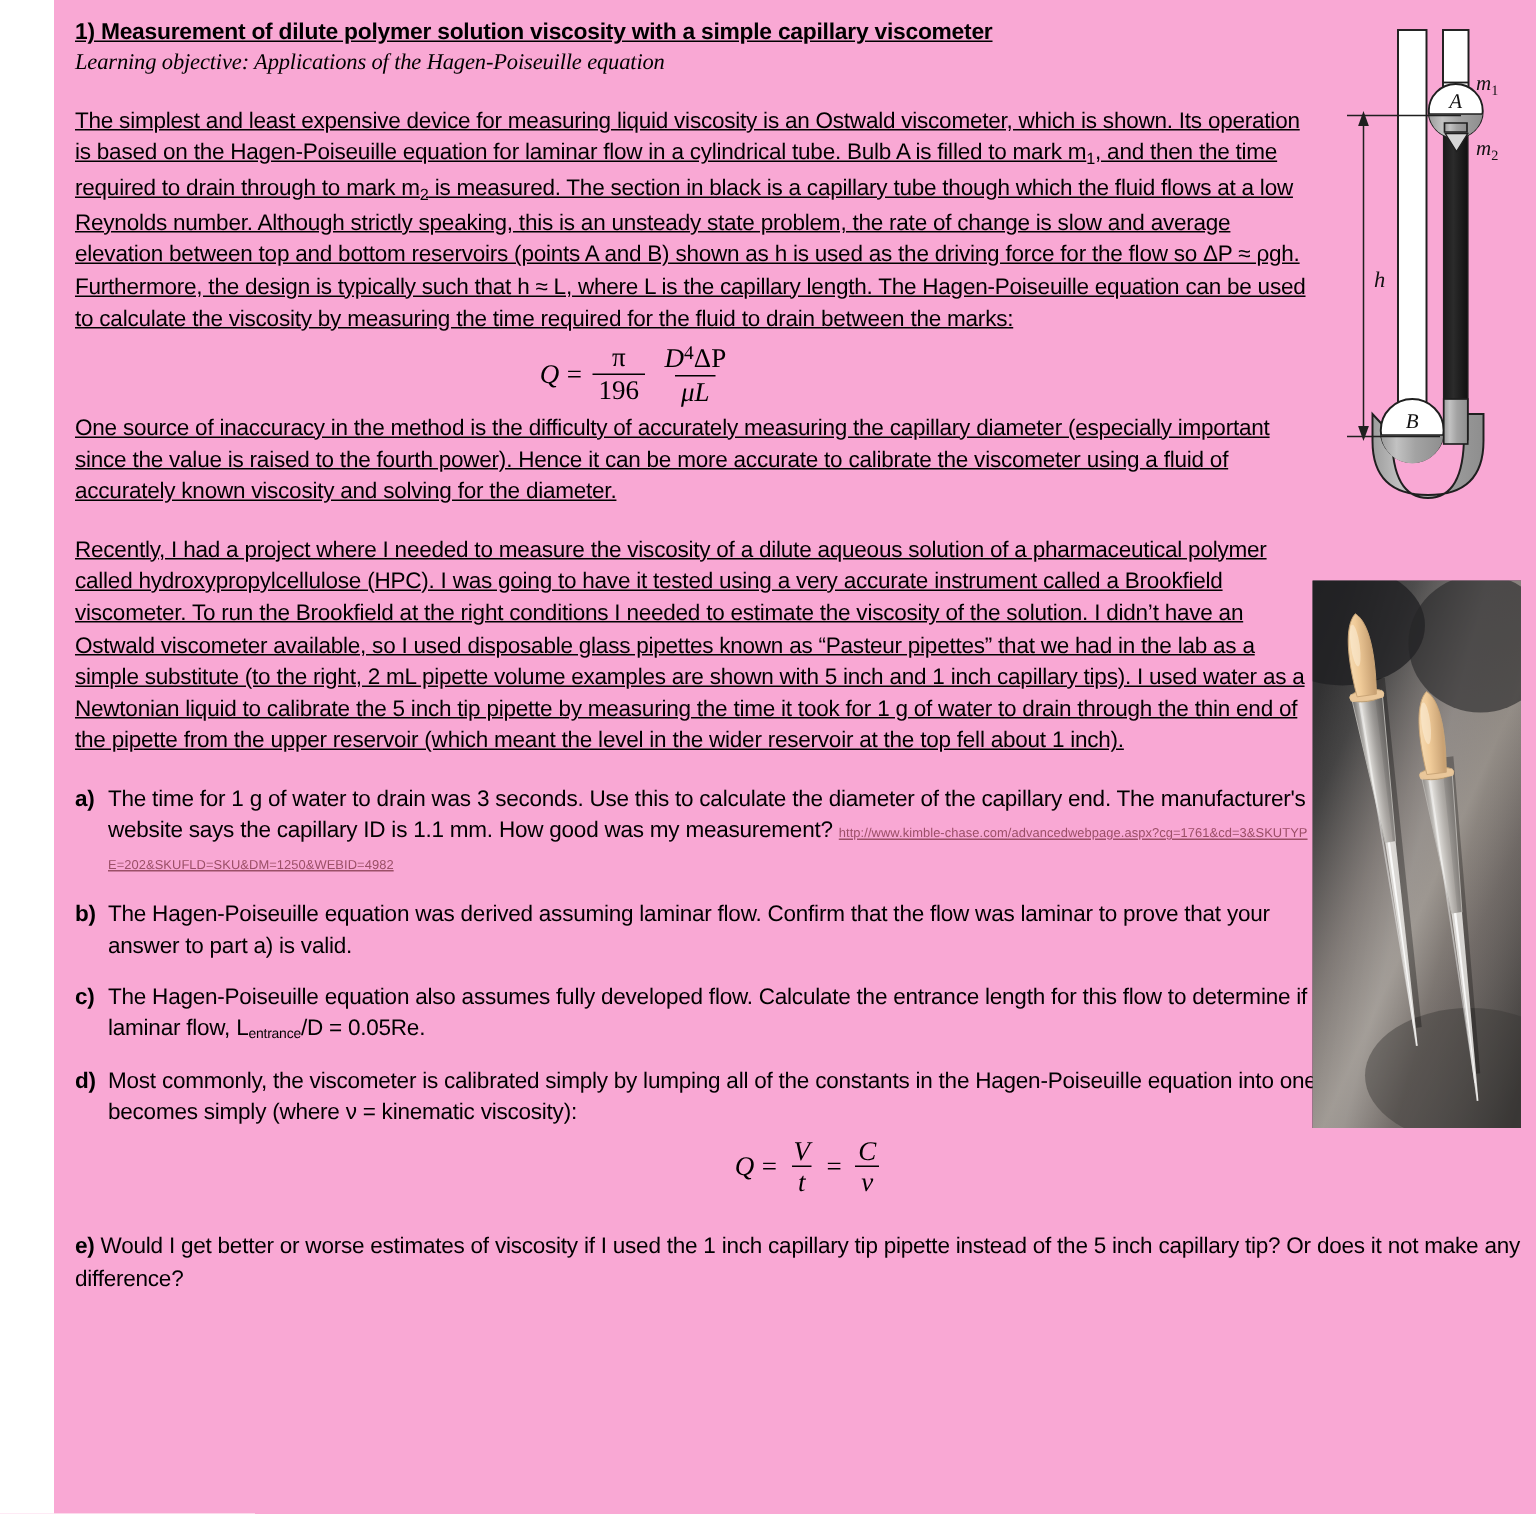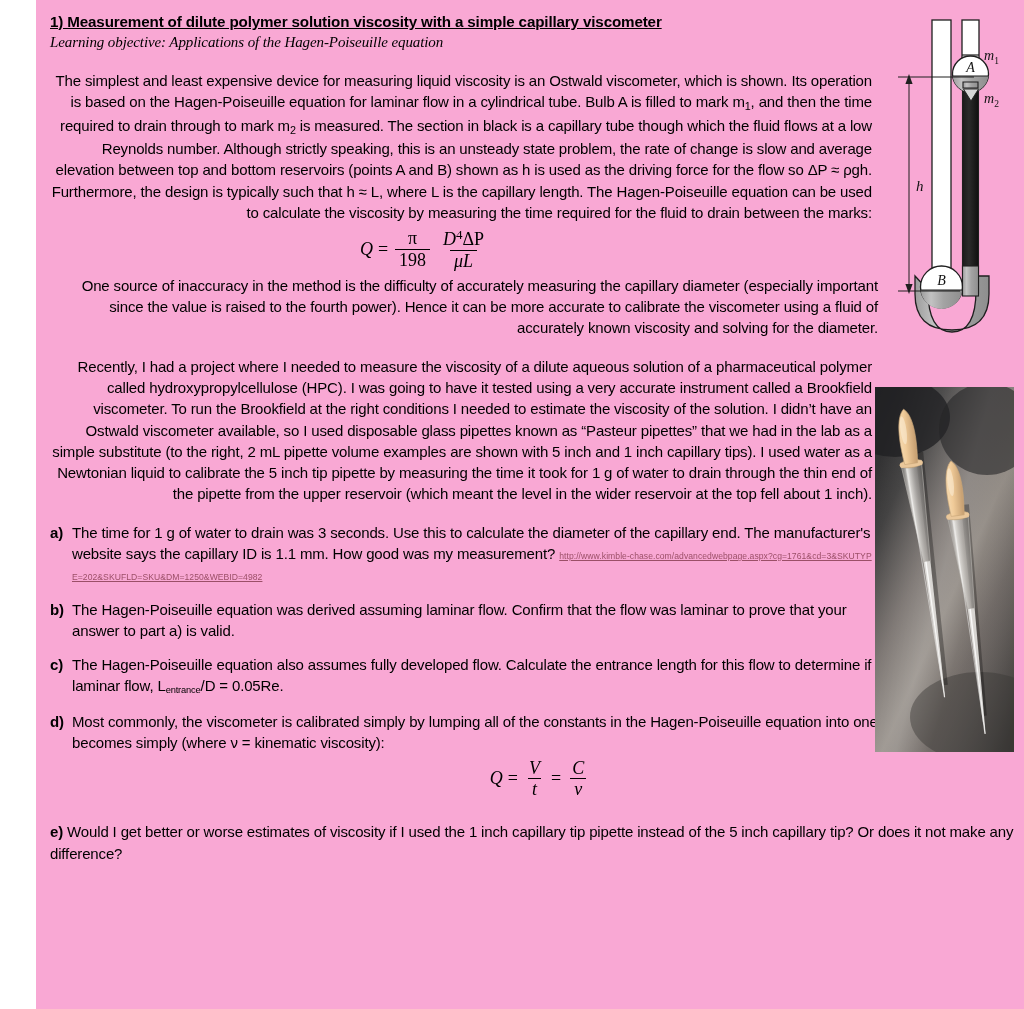--- a/index.html
+++ b/index.html
@@ -40,21 +40,22 @@
     line-height: 1.3;
     margin: 2px 0 0 0;
     letter-spacing: -0.1px;
     font-family: Liberation Serif, serif;
   }
   .para {
     font-size: 15px;
     line-height: 1.42;
     letter-spacing: -0.15px;
     margin: 0;
-    text-align: right;
+    text-align: left;
+    text-decoration: underline;
   }
   .narrow { width: 822px; }
   .mid    { width: 828px; }
   .wide   { width: 990px; }
 
   .gap-lg { height: 17px; }
   .gap-md { height: 13px; }
 
   
   .part {
@@ -143,21 +144,21 @@
     <div class="gap-lg"></div>
 
     <p class="para narrow"><span>The simplest and least expensive device for measuring liquid viscosity is an Ostwald viscometer, which is shown. Its operation is based on the Hagen-Poiseuille equation for laminar flow in a cylindrical tube.  Bulb A is filled to mark m</span><sub>1</sub><span>, and then the time required to drain through to mark m</span><sub>2</sub><span> is measured. The section in black is a capillary tube though which the fluid flows at a low Reynolds number. Although strictly speaking, this is an unsteady state problem, the rate of change is slow and average elevation between top and bottom reservoirs (points A and B) shown as h is used as the driving force for the flow so ΔP ≈ ρgh. Furthermore, the design is typically such that h ≈ L, where L is the capillary length.  The Hagen-Poiseuille equation can be used to calculate the viscosity by measuring the time required for the fluid to drain between the marks:</span></p>
 
     <div class="eqwrap eq1">
       <span class="eqrow">
         <span class="ital">Q</span>
         <span>=</span>
         <span class="frac">
           <span class="num">π</span>
-          <span class="den">198</span>
+          <span class="den">196</span>
         </span>
         <span class="frac">
           <span class="num"><span class="ital">D</span><sup>4</sup><span class="upr">ΔP</span></span>
           <span class="den ital">μL</span>
         </span>
       </span>
     </div>
 
     <p class="para mid">One source of inaccuracy in the method is the difficulty of accurately measuring the capillary diameter (especially important since the value is raised to the fourth power). Hence it can be more accurate to calibrate the viscometer using a fluid of accurately known viscosity and solving for the diameter.</p>
 

